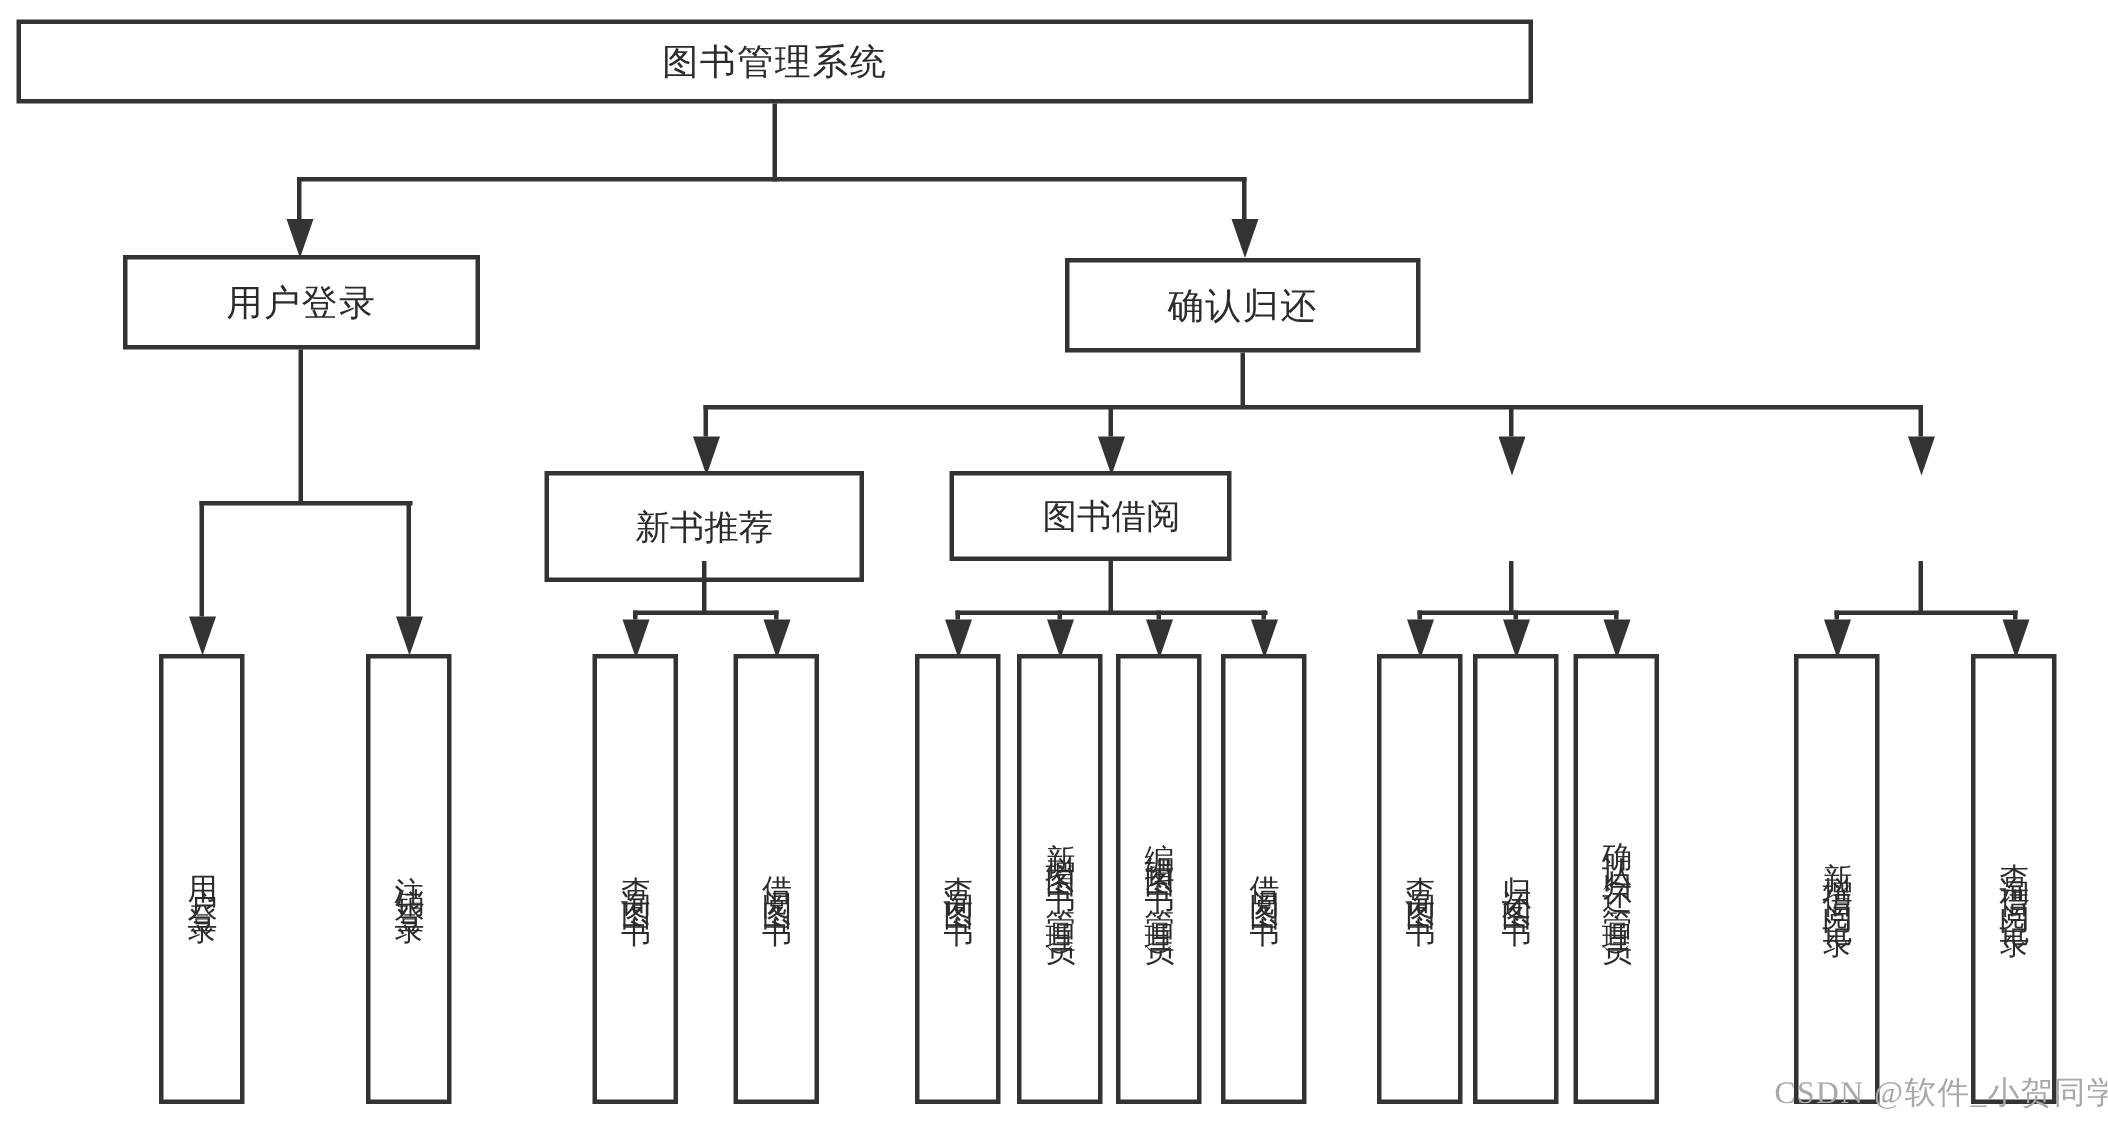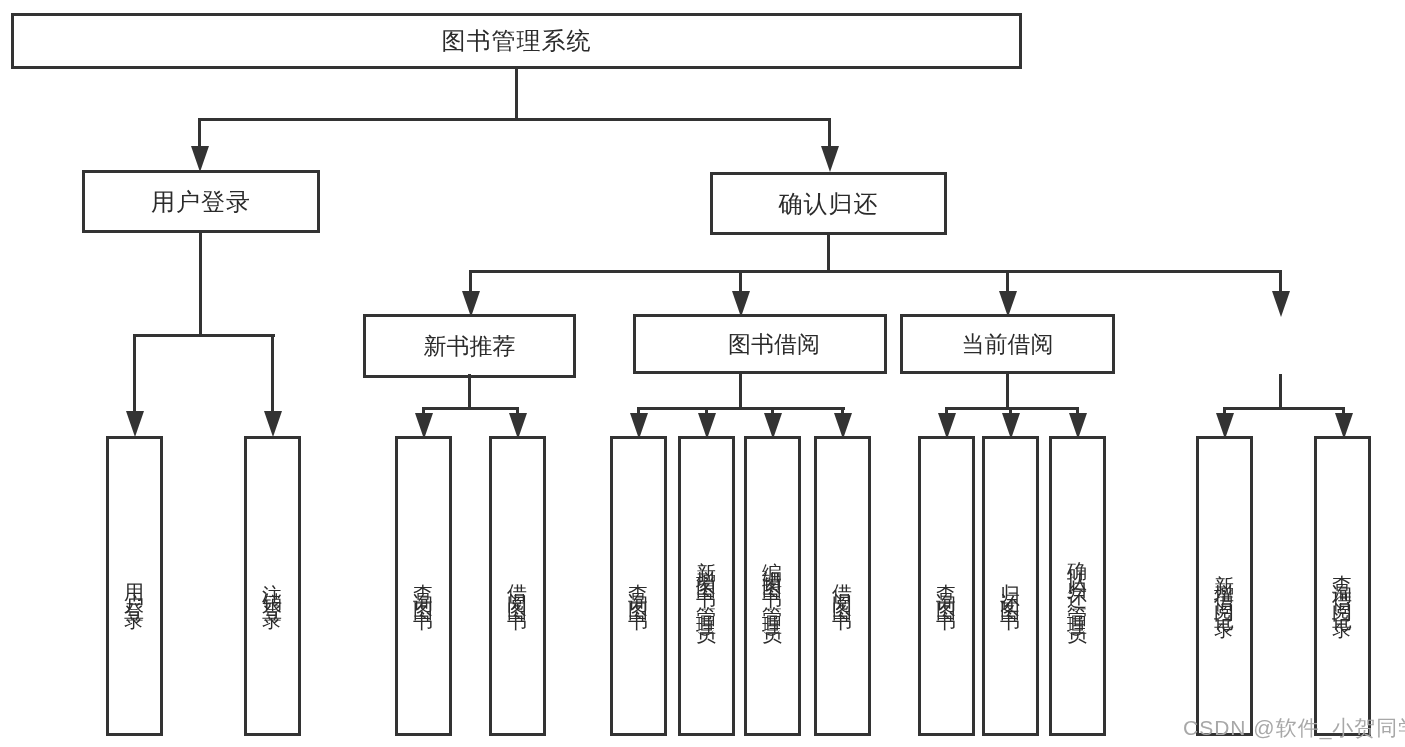--- a/index.html
+++ b/index.html
@@ -1,20 +1,20 @@
 <!DOCTYPE html>
 <html><head>
 <meta charset="utf-8">
 <style>
   html,body{margin:0;padding:0;background:#ffffff;}
   .canvas{
     position:relative;
     width:1405px;height:747px;
     background:#ffffff;
-    font-family:Liberation Sans, sans-serif;
+    font-family:Liberation Serif, serif;
     overflow:hidden;
   }
   
   .box{
     position:absolute;
     box-sizing:border-box;
     border:3px solid #333333;
     background:#ffffff;
     display:flex;align-items:center;justify-content:center;
     color:#2b2b2b;
@@ -80,28 +80,25 @@
   <div class="arr" style="left:133px;top:334px;height:77px;"></div>
   <div class="arr" style="left:271px;top:334px;height:77px;"></div>
 
   <div class="line" style="left:827px;top:235px;width:3px;height:37px;"></div>
   <div class="line" style="left:469px;top:270px;width:813px;height:3px;"></div>
   <div class="arr" style="left:469px;top:270px;height:21px;"></div>
   <div class="arr" style="left:739px;top:270px;height:21px;"></div>
   <div class="arr" style="left:1006px;top:270px;height:21px;"></div>
   <div class="arr" style="left:1279px;top:270px;height:21px;"></div>
 
-  <div class="box l3box" style="left:363px;top:314px;width:213px;height:64px;">
+  <div class="box l3box" style="left:363px;top:314px;width:213px;height:74px;">
     <span>新书推荐</span>
   </div>
-  <div class="box l3box" style="left:633px;top:314px;width:254px;height:60px;padding-left:28px;">
+  <div class="box l3box" style="left:633px;top:314px;width:188px;height:60px;padding-left:28px;">
     <span>图书借阅</span>
-  </div>
-  <div class="box l3box" style="left:900px;top:314px;width:215px;height:60px;">
-    <span>当前借阅</span>
   </div>
 
   <div class="line" style="left:468px;top:374px;width:3px;height:35px;"></div>
   <div class="line" style="left:422px;top:407px;width:97px;height:3px;"></div>
   <div class="arr" style="left:422px;top:407px;height:6px;"></div>
   <div class="arr" style="left:516px;top:407px;height:6px;"></div>
 
   <div class="line" style="left:739px;top:374px;width:3px;height:35px;"></div>
   <div class="line" style="left:637px;top:407px;width:208px;height:3px;"></div>
   <div class="arr" style="left:637px;top:407px;height:6px;"></div>

